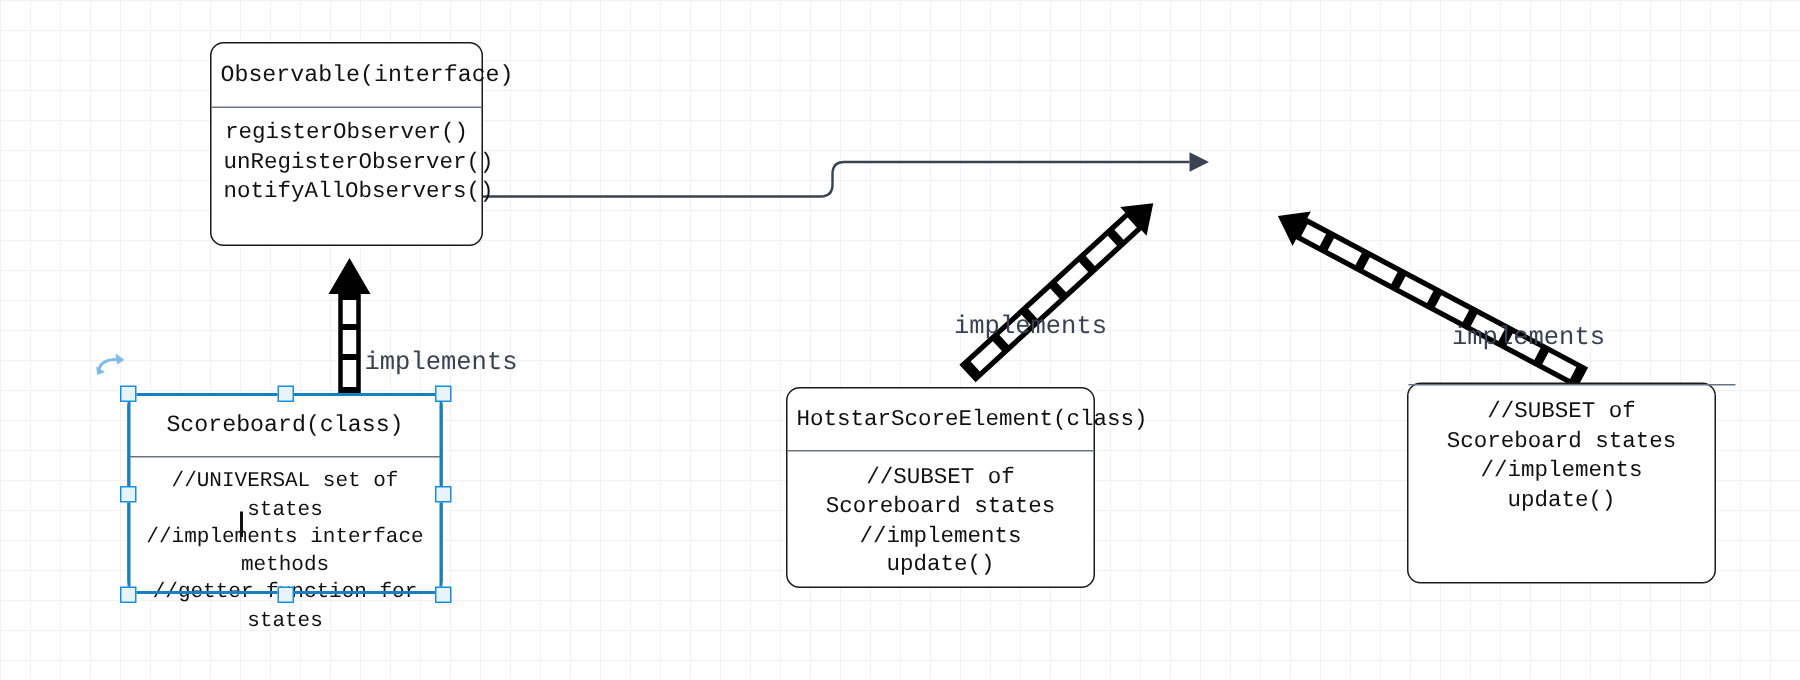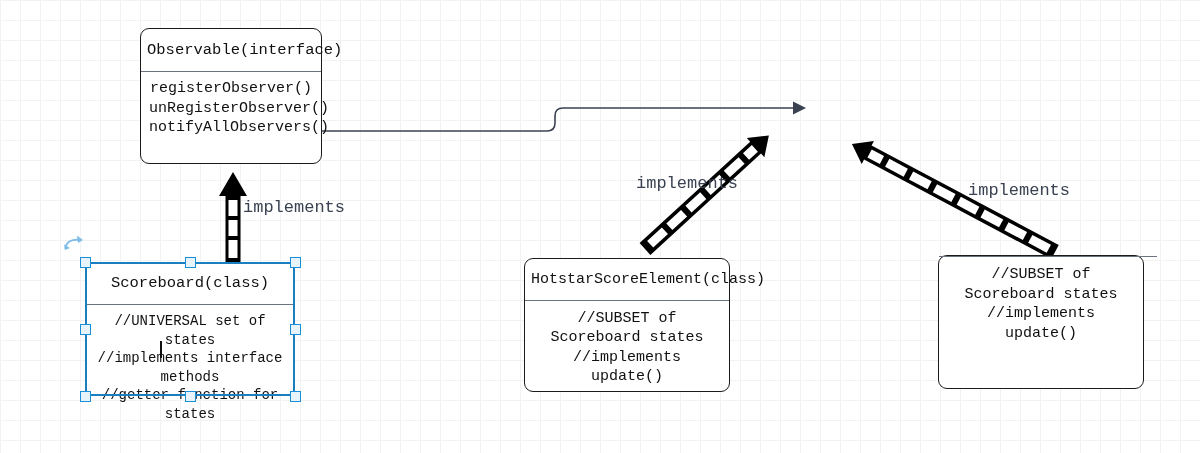--- a/index.html
+++ b/index.html
@@ -111,20 +111,21 @@
 
   
   .connector { position: absolute; left: 0; top: 0; width: 1200px; height: 453px; pointer-events: none; }
 
   
   .edge-label {
     position: absolute;
     color: #3a4252;
     font-size: 17px;
     white-space: nowrap;
+    margin-top: 35px;
   }
   #label-implements-left   { left: 243px; top: 198px; }
   #label-implements-mid    { left: 636px; top: 174px; }
   #label-implements-right  { left: 968px; top: 181px; }
 </style>
 </head>
 <body>
 
 <div id="canvas">
 

